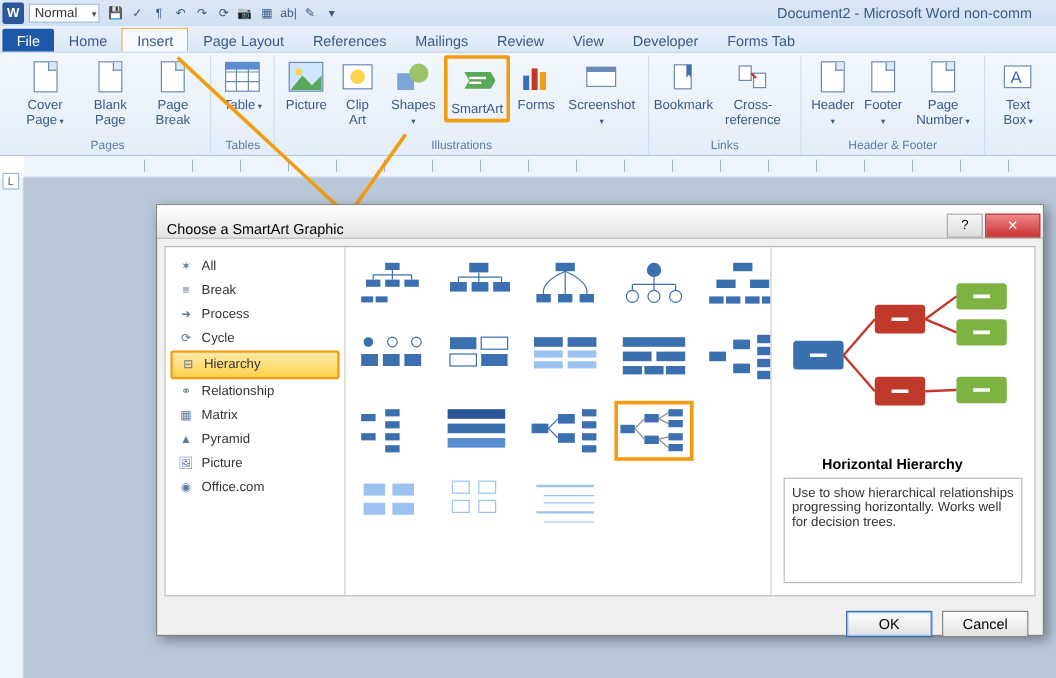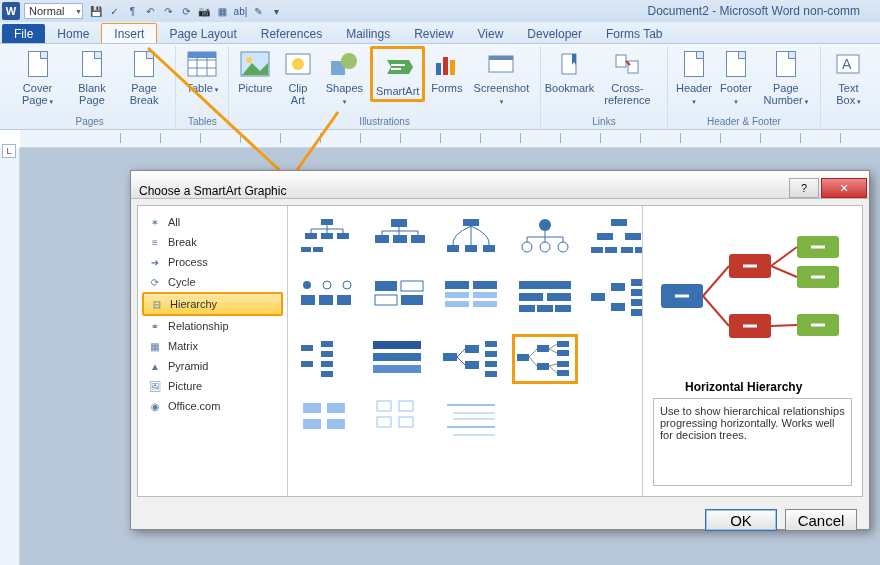--- a/index.html
+++ b/index.html
@@ -53,21 +53,21 @@
 .dlg-mid{flex:1;padding:8px;overflow:hidden;}
 .thumb-grid{display:grid;grid-template-columns:repeat(5,1fr);gap:10px;}
 .thumb{height:50px;border:1px solid transparent;display:flex;align-items:center;justify-content:center;}
 .thumb svg{width:60px;height:44px;}
 .thumb.sel{border:3px solid #f39c12;}
 .dlg-right{width:220px;border-left:1px solid #ccc;padding:10px;display:flex;flex-direction:column;}
 .preview{flex:0 0 160px;display:flex;align-items:center;justify-content:center;}
 .desc-title{font-weight:bold;font-size:12px;margin-top:4px;margin-left:32px;}
 .desc-box{border:1px solid #bbb;background:#fff;font-size:11px;padding:6px;margin-top:4px;flex:1;color:#333;}
 .dlg-foot{height:34px;display:flex;align-items:center;justify-content:flex-end;gap:8px;padding-right:12px;}
-.btn{min-width:72px;height:22px;border:1px solid #888;background:linear-gradient(#fdfdfd,#e2e2e2);font-size:15px;display:flex;align-items:center;justify-content:center;}
+.btn{min-width:72px;height:22px;border:1px solid #888;background:linear-gradient(#fdfdfd,#e2e2e2);font-size:12px;display:flex;align-items:center;justify-content:center;}
 .btn.primary{border:1px solid #3a6fb0;box-shadow:0 0 0 1px #9cc2ef inset;}
 
 
 .callout{position:absolute;pointer-events:none;}
 .callout line{stroke:#f39c12;stroke-width:3;}
 .ico-page{width:20px;height:26px;border:1px solid #6a8ab5;background:#fff;position:relative;}
 .ico-page::after{content:"";position:absolute;top:0;right:0;width:6px;height:6px;background:#dce9f7;border-left:1px solid #6a8ab5;border-bottom:1px solid #6a8ab5;}
 </style>
 </head>
 <body>

